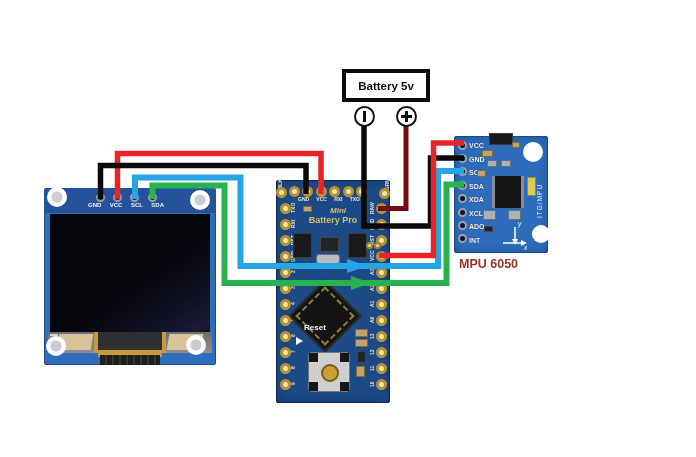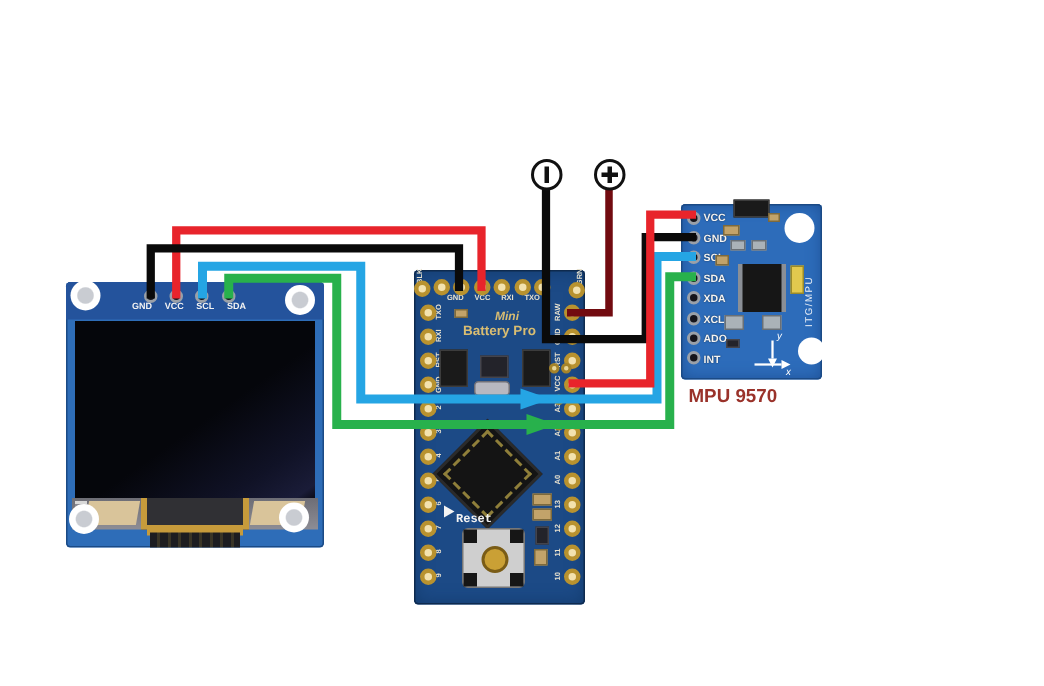--- a/index.html
+++ b/index.html
@@ -28,21 +28,21 @@
   .sidecol span{flex:1;display:flex;align-items:center;justify-content:center;
      writing-mode:vertical-rl;transform:rotate(180deg);font-size:5px;color:#e8e2cf;font-weight:bold;}
   #ard-left{left:13px;width:8px;}
   #ard-right{left:92px;width:8px;}
   .cornerlbl{position:absolute;top:-1px;writing-mode:vertical-rl;transform:rotate(180deg);
      font-size:5px;color:#e8e2cf;font-weight:bold;}
   #ard-brand1{left:40px;top:26px;width:44px;text-align:center;font-size:8px;font-weight:bold;font-style:italic;color:#d9bd72;}
   #ard-brand2{left:18px;top:35px;width:78px;text-align:center;font-size:9px;font-weight:bold;color:#d9bd72;}
   #ard-chip{left:23px;top:110px;width:52px;height:52px;background:#141414;transform:rotate(45deg);
      border:2px solid #2b2b2b;box-sizing:border-box;outline:2px dashed #8f7f3a;outline-offset:-7px;}
-  #ard-reset-lbl{left:28px;top:162px;font-size:8px;font-weight:bold;color:#f3f3f3;font-family:Liberation Mono, monospace;}
+  #ard-reset-lbl{left:28px;top:143px;font-size:8px;font-weight:bold;color:#f3f3f3;}
   #ard-hand{left:20px;top:157px;width:0;height:0;border-left:7px solid #f3f3f3;border-top:4px solid transparent;border-bottom:4px solid transparent;}
   #ard-btn{left:32px;top:172px;width:42px;height:40px;background:#cfcfcf;border:1px solid #777;border-radius:4px;box-sizing:border-box;}
   .btncorner{position:absolute;width:9px;height:9px;background:#161616;}
   #ard-btn-circle{left:12px;top:11px;width:18px;height:18px;border-radius:50%;background:#caa035;border:2px solid #7a5c16;box-sizing:border-box;}
   #mpu-board{left:454px;top:136px;width:94px;height:117px;background:#2d6cba;box-shadow:inset 0 0 0 1px #1b4a85, inset 0 0 10px #1d4f94;}
   #mpu-pinlabels{left:15px;top:3px;width:30px;height:108px;display:flex;flex-direction:column;}
   #mpu-pinlabels span{flex:1;display:flex;align-items:center;font-size:7px;font-weight:bold;color:#f4f4f4;text-shadow:0 0 1px #123;}
   #mpu-chip{left:38px;top:40px;width:32px;height:32px;background:#161616;
      border-left:3px solid #8a8f96;border-right:3px solid #8a8f96;box-sizing:border-box;}
   #mpu-cap{left:73px;top:41px;width:9px;height:19px;background:#e2c94e;border:1px solid #9a8a2a;box-sizing:border-box;}
@@ -154,22 +154,25 @@
         <span>XCL</span>
         <span>ADO</span>
         <span>INT</span>
       </div>
     <div class="abs" id="mpu-chip"></div>
     <div class="abs" id="mpu-cap"></div>
     <div class="mpu-white-hole" style="left:69px;top:6px;width:20px;height:20px;"></div>
     <div class="mpu-white-hole" style="left:78px;top:89px;width:18px;height:18px;"></div>
     <div class="abs" id="mpu-side">ITG/MPU</div>
   </div>
-  <div class="abs" id="mpu-caption">MPU 9570</div>
-
+  <div class="abs" id="mpu-caption">MPU 6050</div>
+
+  <div class="abs" id="battery-box">
+    <span>Battery 5v</span>
+  </div>
   <div class="terminal" style="left:353.5px;top:105.5px;">
     <div class="tbar" style="left:7.5px;top:3px;width:2.5px;height:11px;"></div>
   </div>
   <div class="terminal" style="left:395.5px;top:105.5px;">
     <div class="tbar" style="left:7.5px;top:3px;width:2.5px;height:11px;"></div>
     <div class="tbar" style="left:3px;top:7.5px;width:11.5px;height:2.5px;"></div>
   </div>
 
   <svg id="wires" width="696" height="457" viewBox="0 0 696 457">
     <polyline points="117.5,199 117.5,153.5 321,153.5 321,194" fill="none" stroke-width="5.5" stroke="#e8242b"></polyline>

